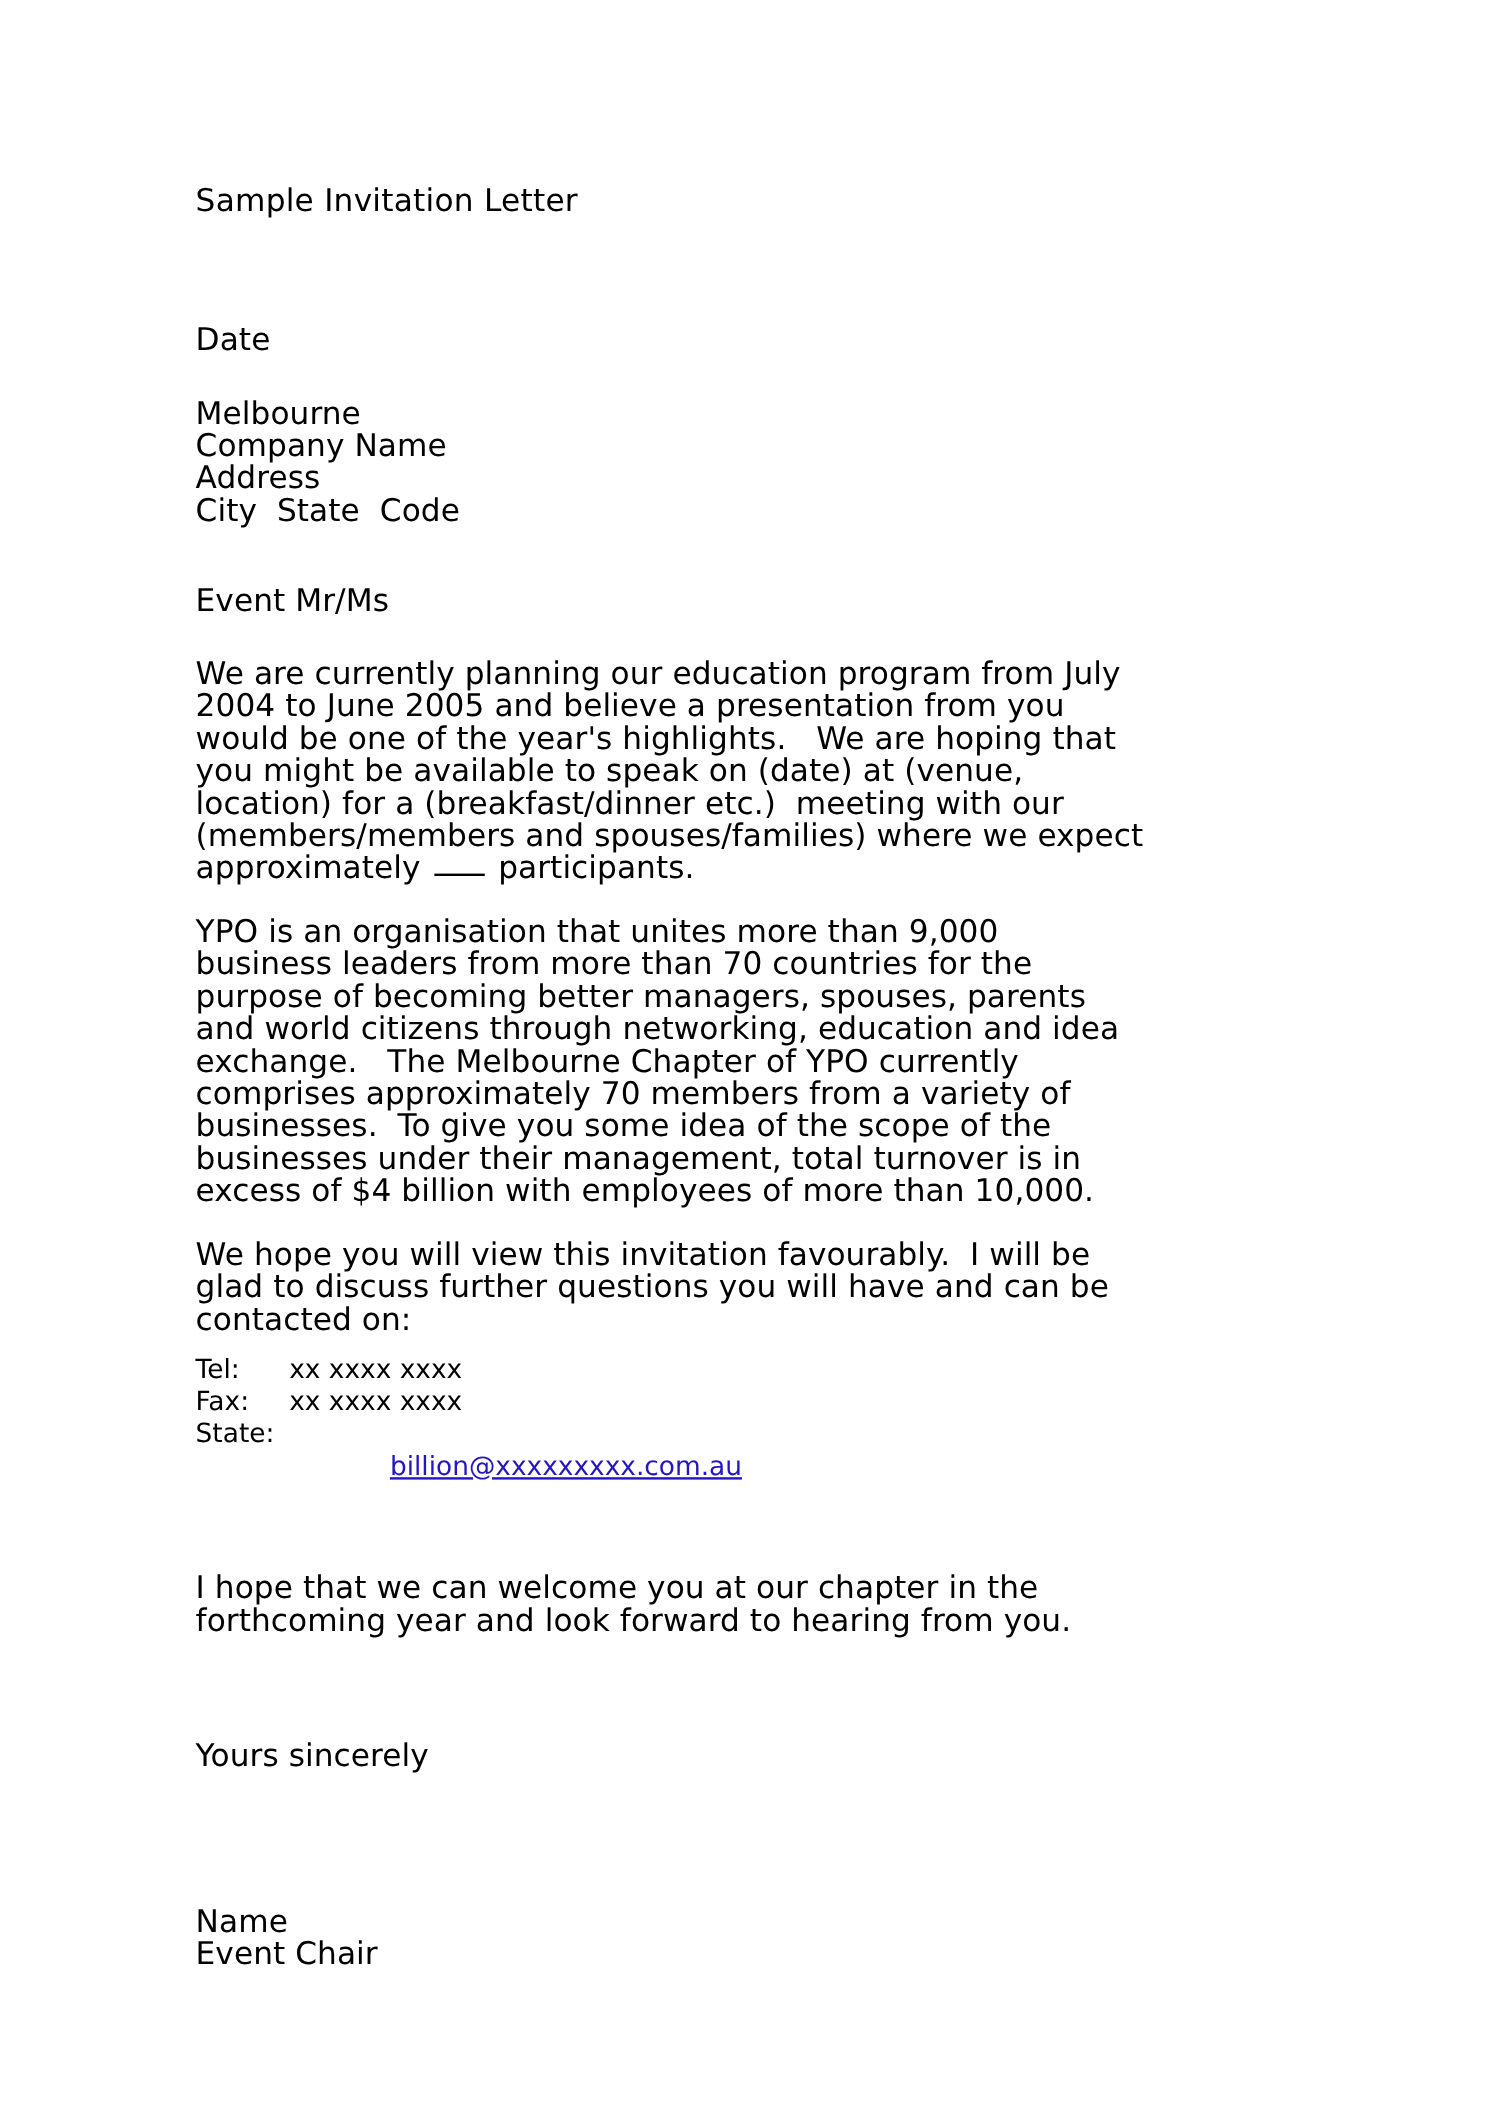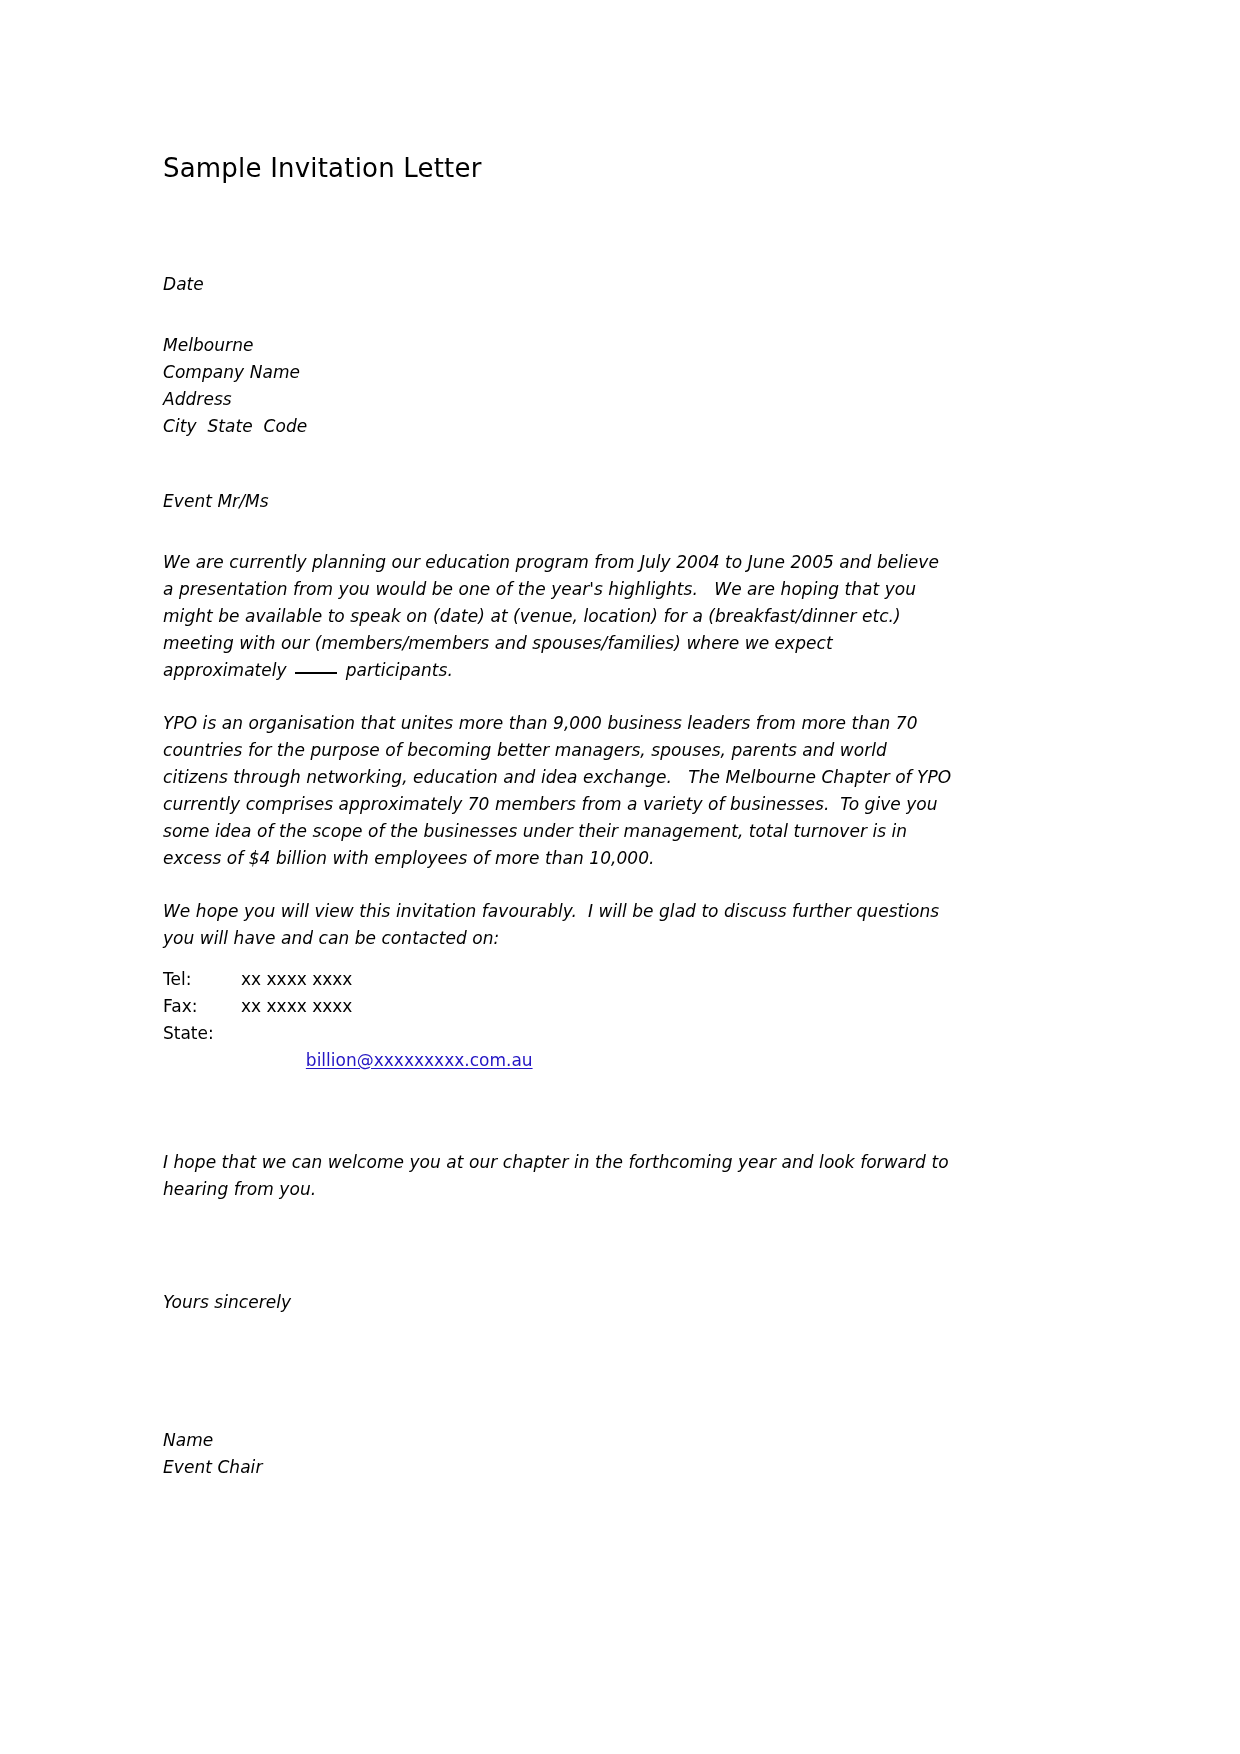--- a/index.html
+++ b/index.html
@@ -29,25 +29,24 @@
     font-size: 26px;
     line-height: 1.25;
     letter-spacing: 0.2px;
     padding-top: 136px;
     white-space: pre;
   }
 
   
   .letter-line,
   .para {
-    font-size: 17px;
+    font-size: 26px;
     line-height: 27px;
     letter-spacing: 0.05px;
     white-space: pre-wrap;
-    font-style: italic;
   }
 
   .spacer-xl { height: 86px; }
   .spacer-lg { height: 48px; }
   .spacer-md { height: 34px; }
   .spacer-sm { height: 25px; }
   .spacer-xs { height: 14px; }
 
   .block { }
   .block .letter-line { display: block; }
@@ -56,21 +55,21 @@
     margin: 0;
     max-width: 790px;
     text-align: left;
   }
 
   .para + .para { margin-top: 26px; }
 
   
   .contact-table {
     border-collapse: collapse;
-    font-size: 17px;
+    font-size: 22px;
     line-height: 27px;
   }
   .contact-table td {
     padding: 0;
     vertical-align: baseline;
     white-space: pre;
   }
   .contact-label { width: 78px; }
   .contact-value { }
   .email-link {

